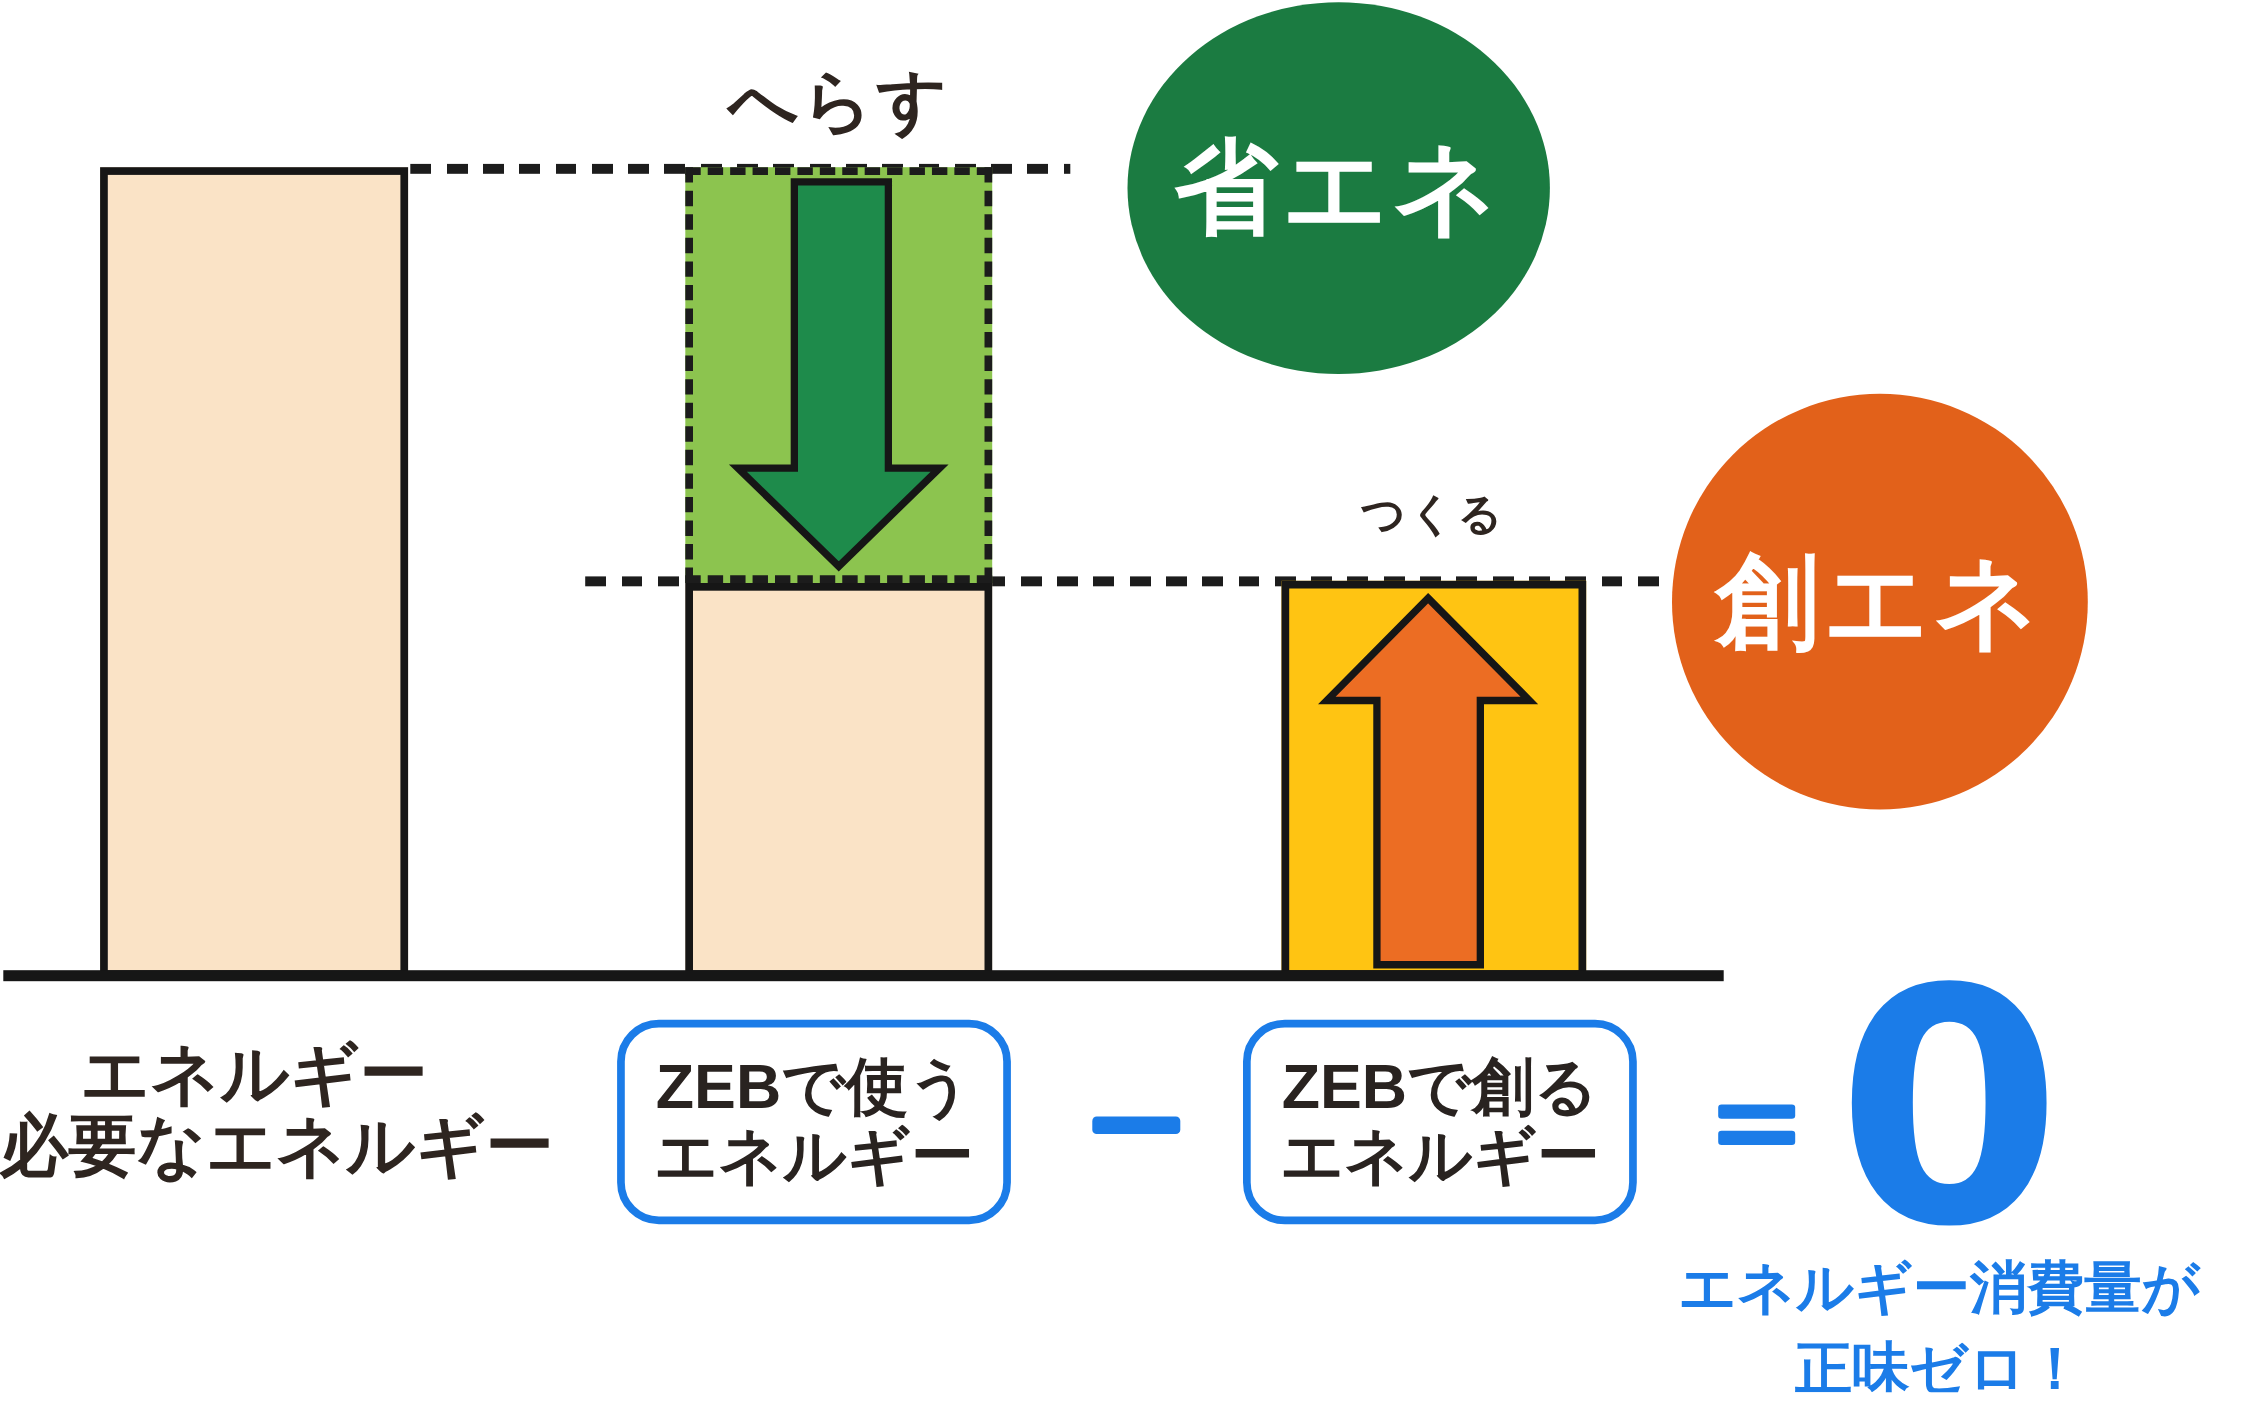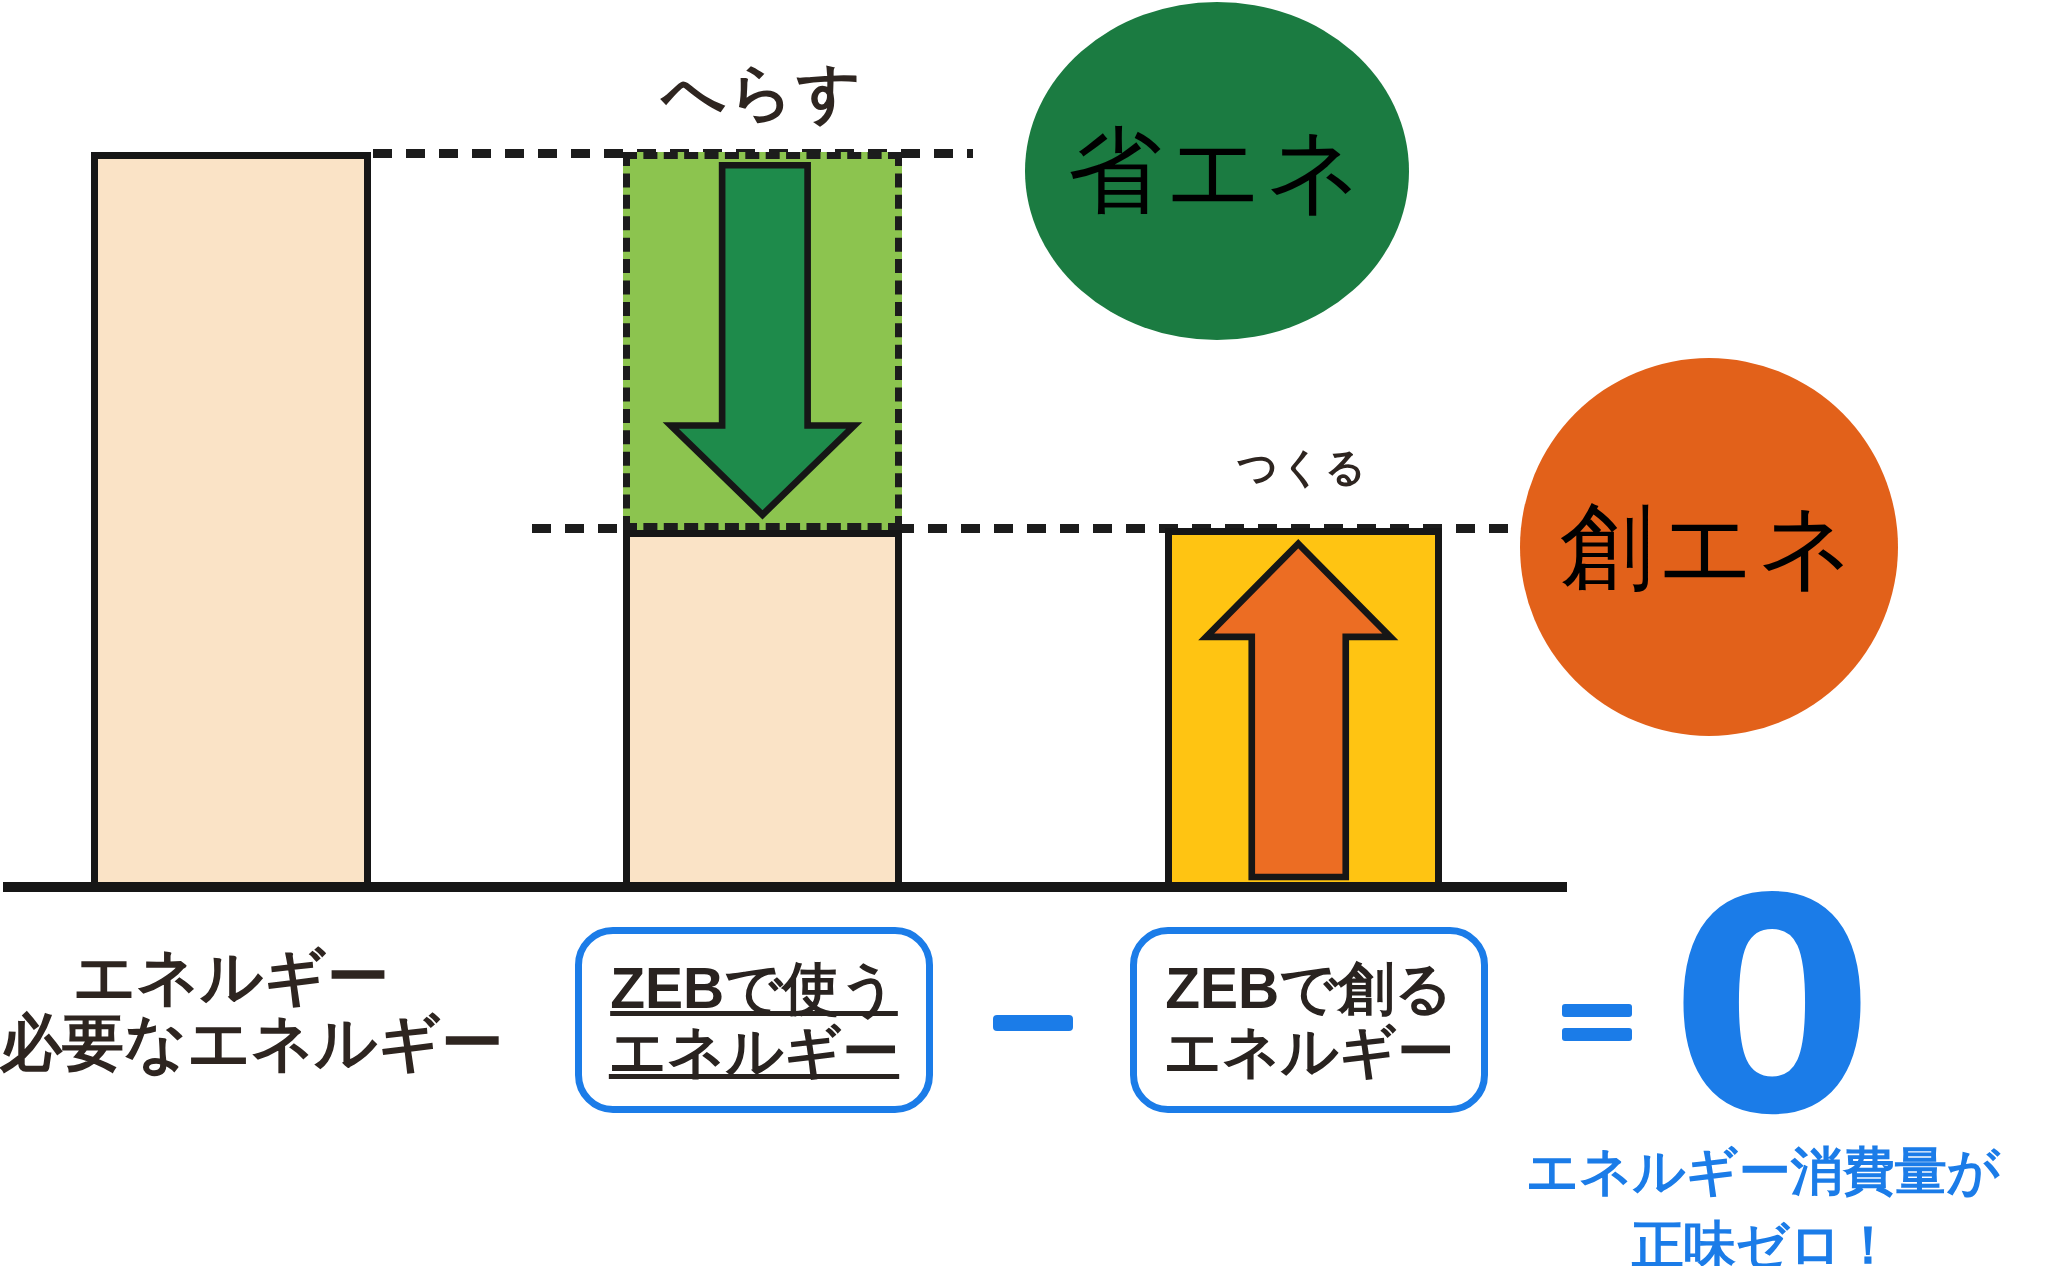--- a/index.html
+++ b/index.html
@@ -38,34 +38,34 @@
   .baseline{position:absolute;left:3px;top:882px;width:1564px;height:10px;background:#161616;}
 
   
   .annotation{position:absolute;text-align:center;font-weight:bold;color:var(--text-dark);
     letter-spacing:3px;white-space:nowrap;}
   .annotation.herasu{left:593px;top:50px;width:340px;font-size:63px;}
   .annotation.tsukuru{left:1133px;top:440px;width:340px;font-size:40px;}
 
   
   .badge{position:absolute;border-radius:50%;display:flex;align-items:center;justify-content:center;
-    color:#000000;font-weight:normal;font-size:94px;letter-spacing:4px;}
+    color:#ffffff;font-weight:bold;font-size:94px;letter-spacing:4px;}
   .badge.green{left:1025px;top:2px;width:384px;height:338px;background:var(--circlegreen);}
   .badge.orange{left:1520px;top:358px;width:378px;height:378px;background:var(--circleorange);}
 
   
   .axis-label{position:absolute;left:0;top:944px;width:462px;text-align:center;
     font-weight:bold;font-size:62px;line-height:66px;color:var(--text-dark);white-space:nowrap;}
 
   
   .bluebox{position:absolute;top:927px;width:358px;height:186px;box-sizing:border-box;
     border:7px solid var(--blue);border-radius:38px;background:#ffffff;
     display:flex;flex-direction:column;align-items:center;justify-content:center;
     font-weight:bold;font-size:57px;line-height:63px;color:#292320;white-space:nowrap;}
-  .bluebox.use{left:575px;text-decoration:underline;}
+  .bluebox.use{left:561px;}
   .bluebox.create{left:1130px;}
 
   
   .minus{position:absolute;left:993px;top:1015px;width:80px;height:16px;background:var(--blue);border-radius:4px;}
   .equals{position:absolute;left:1562px;top:1004px;width:70px;height:38px;}
   .equals i{position:absolute;left:0;width:70px;height:13px;background:var(--blue);border-radius:3px;}
   .equals i:first-child{top:0;}
   .equals i:last-child{top:24px;}
 
   .zero{position:absolute;left:1652px;top:882px;width:240px;height:252px;

